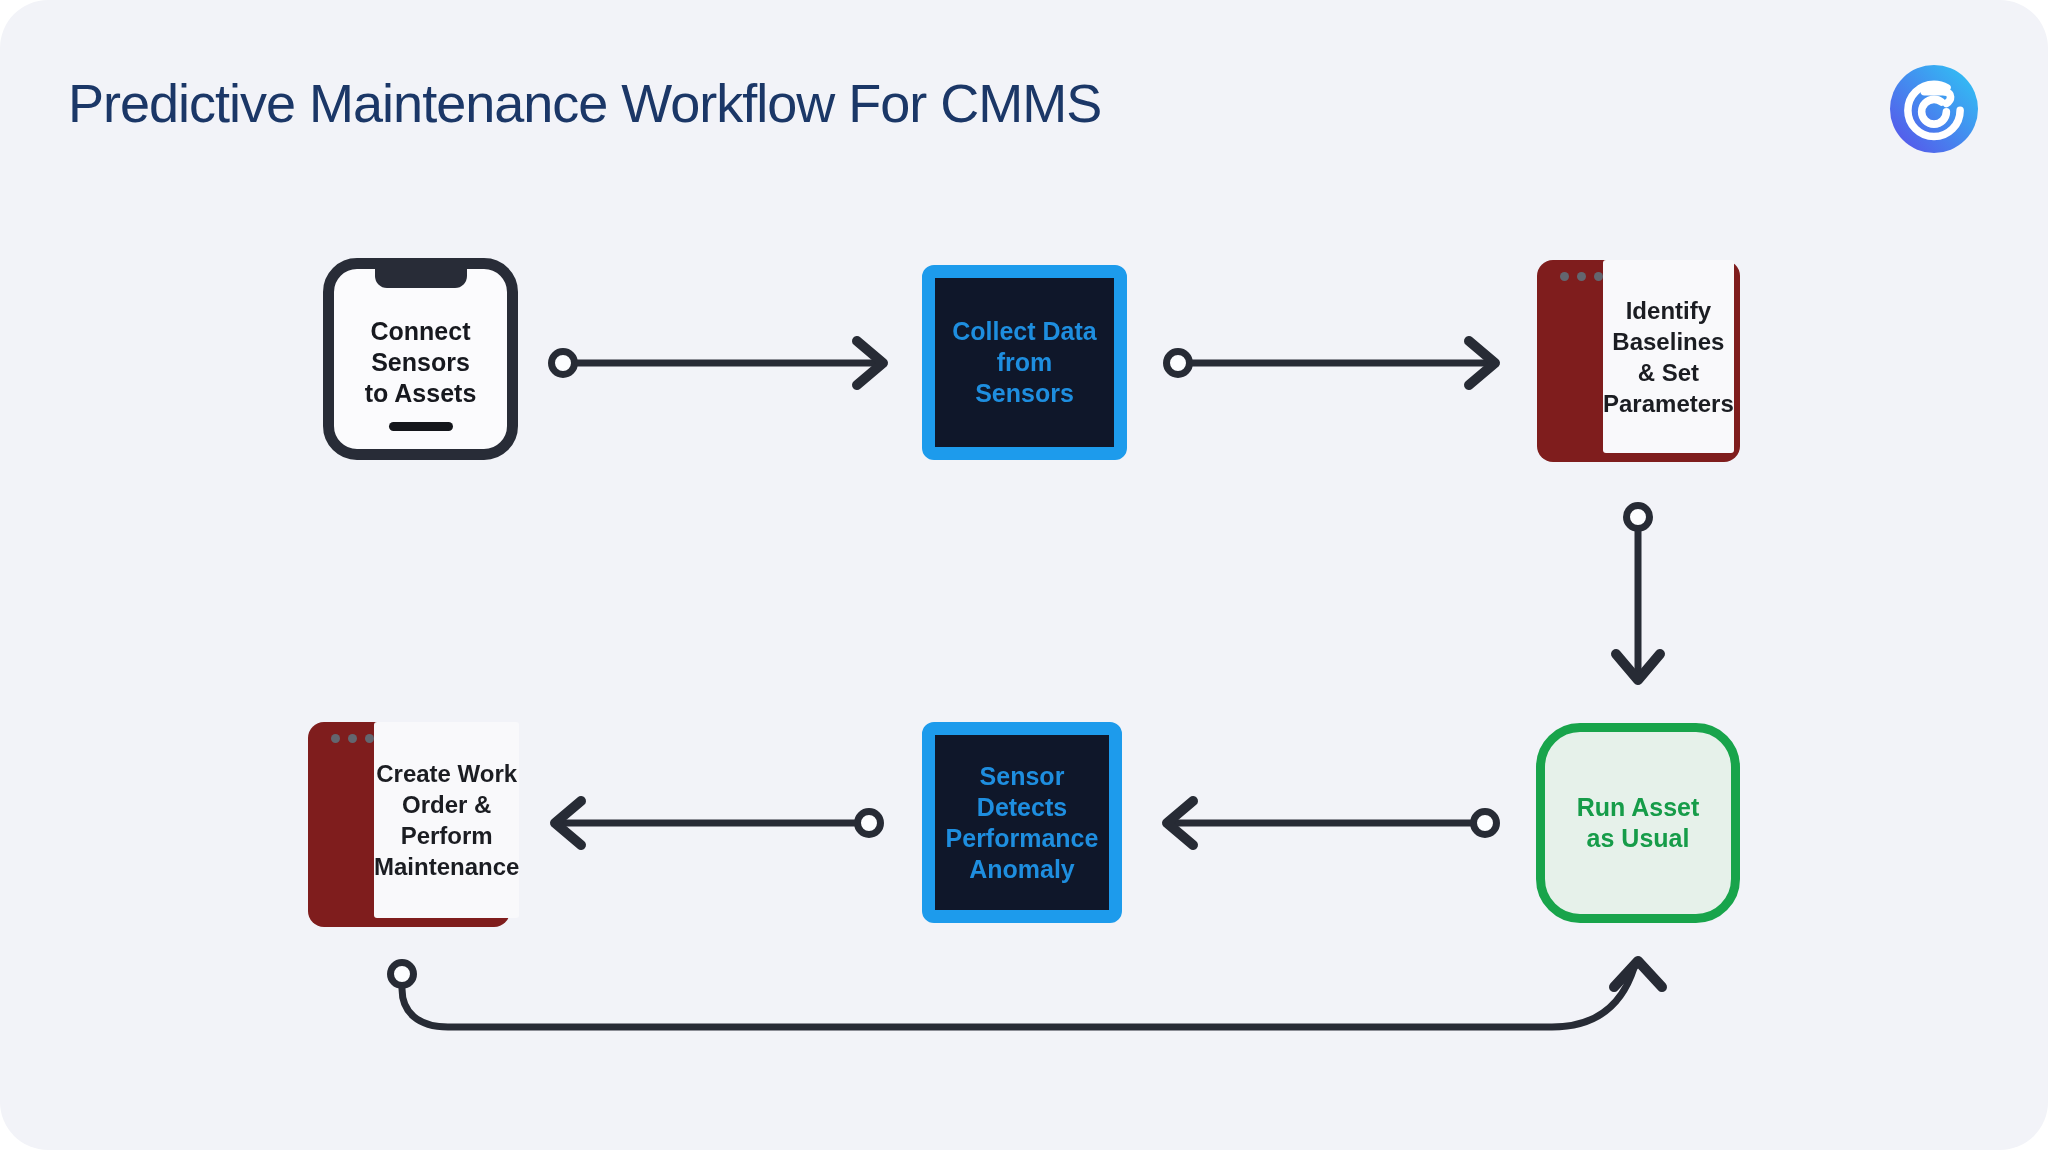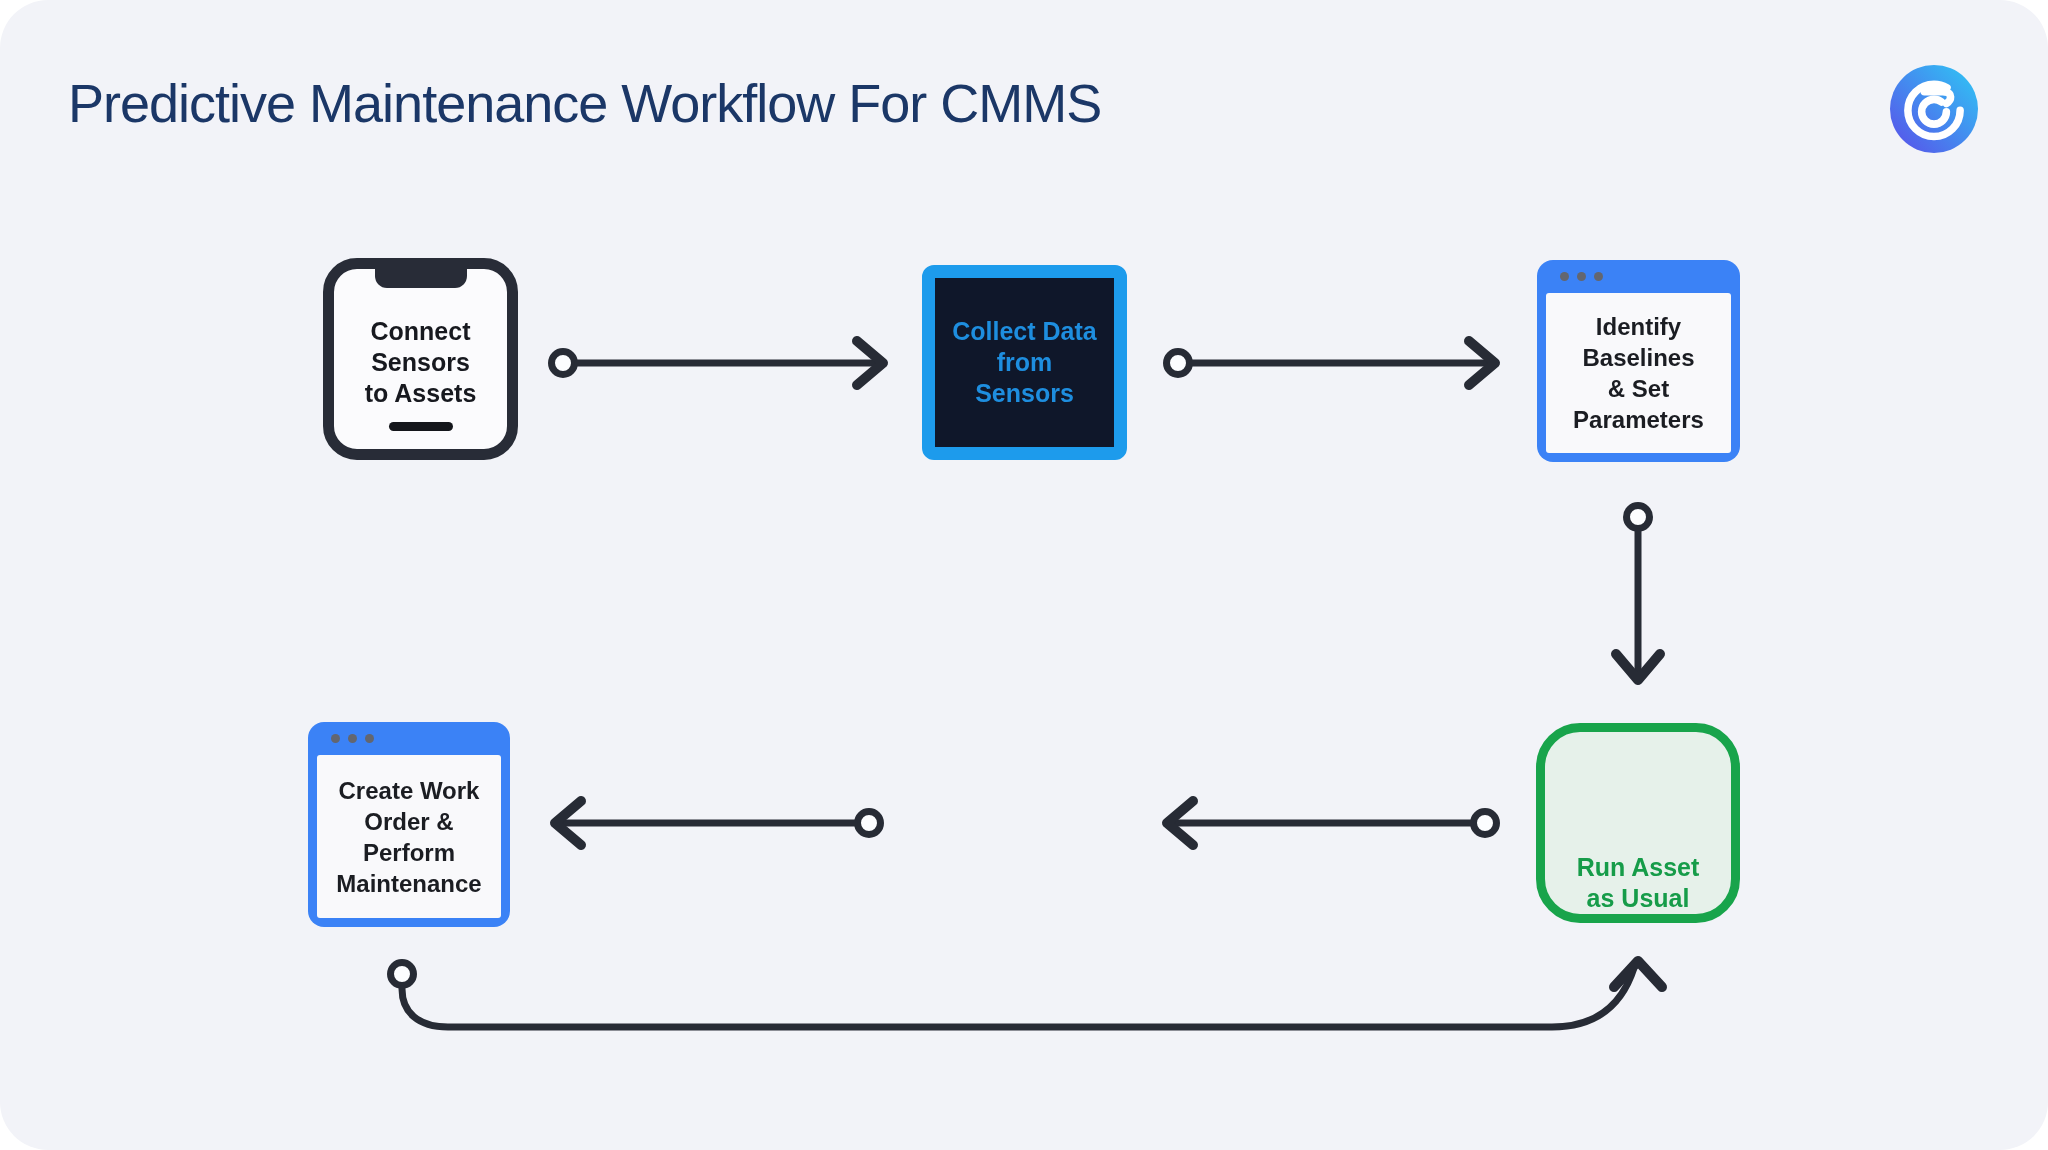--- a/index.html
+++ b/index.html
@@ -26,21 +26,21 @@
   .node.green { border:9px solid #18A44B; background:#E6F1EA; border-radius:44px; }
   .node.green .node-label { color:#169C49; }
 
   .node.phone { border:11px solid #282C37; background:#FBFBFD; border-radius:34px; }
   .node.phone .node-label { color:#17191F; padding-top:6px; }
   .phone-notch { position:absolute; top:-1px; left:50%; transform:translateX(-50%);
                  width:92px; height:20px; background:#282C37; border-radius:0 0 12px 12px; }
   .phone-homebar { position:absolute; bottom:18px; left:50%; transform:translateX(-50%);
                    width:64px; height:9px; border-radius:5px; background:#14161B; }
 
-  .node.browser { background:#3b82f6; border-radius:16px; flex-direction:column;
+  .node.browser { background:#7f1d1d; border-radius:16px; 
                   align-items:stretch; justify-content:flex-start; padding:0 9px 9px; }
   .browser-header { height:33px; display:flex; align-items:center; gap:8px;
                     padding-left:14px; flex:0 0 auto; }
   .browser-dot { width:9px; height:9px; border-radius:50%; background:#63666F; }
   .browser-body { flex:1 1 auto; background:#F9F9FB; border-radius:3px; display:flex;
                   align-items:center; justify-content:center; }
   .node.browser .node-label { color:#1B1D22; font-size:24px; }
 
   #connectors { position:absolute; left:0; top:0; }
 </style>
@@ -126,25 +126,31 @@
       <span class="browser-dot"></span>
     </div>
     <div class="browser-body">
       <span class="node-label">Identify
 Baselines
 &amp; Set
 Parameters</span>
     </div>
   </div>
 
-  <div class="node green" style="left:1536px; top:723px; width:204px; height:200px;align-items:flex-end;">
+  <div class="node green" style="left:1536px; top:723px; width:204px; height:200px;">
     <span class="node-label">Run Asset
 as Usual</span>
   </div>
 
+  <div class="node blue" style="left:922px; top:722px; width:200px; height:201px;">
+    <span class="node-label">Sensor
+Detects
+Performance
+Anomaly</span>
+  </div>
 
   <div class="node browser" style="left:308px; top:722px; width:202px; height:205px;">
     <div class="browser-header">
       <span class="browser-dot"></span>
       <span class="browser-dot"></span>
       <span class="browser-dot"></span>
     </div>
     <div class="browser-body">
       <span class="node-label">Create Work
 Order &amp;

